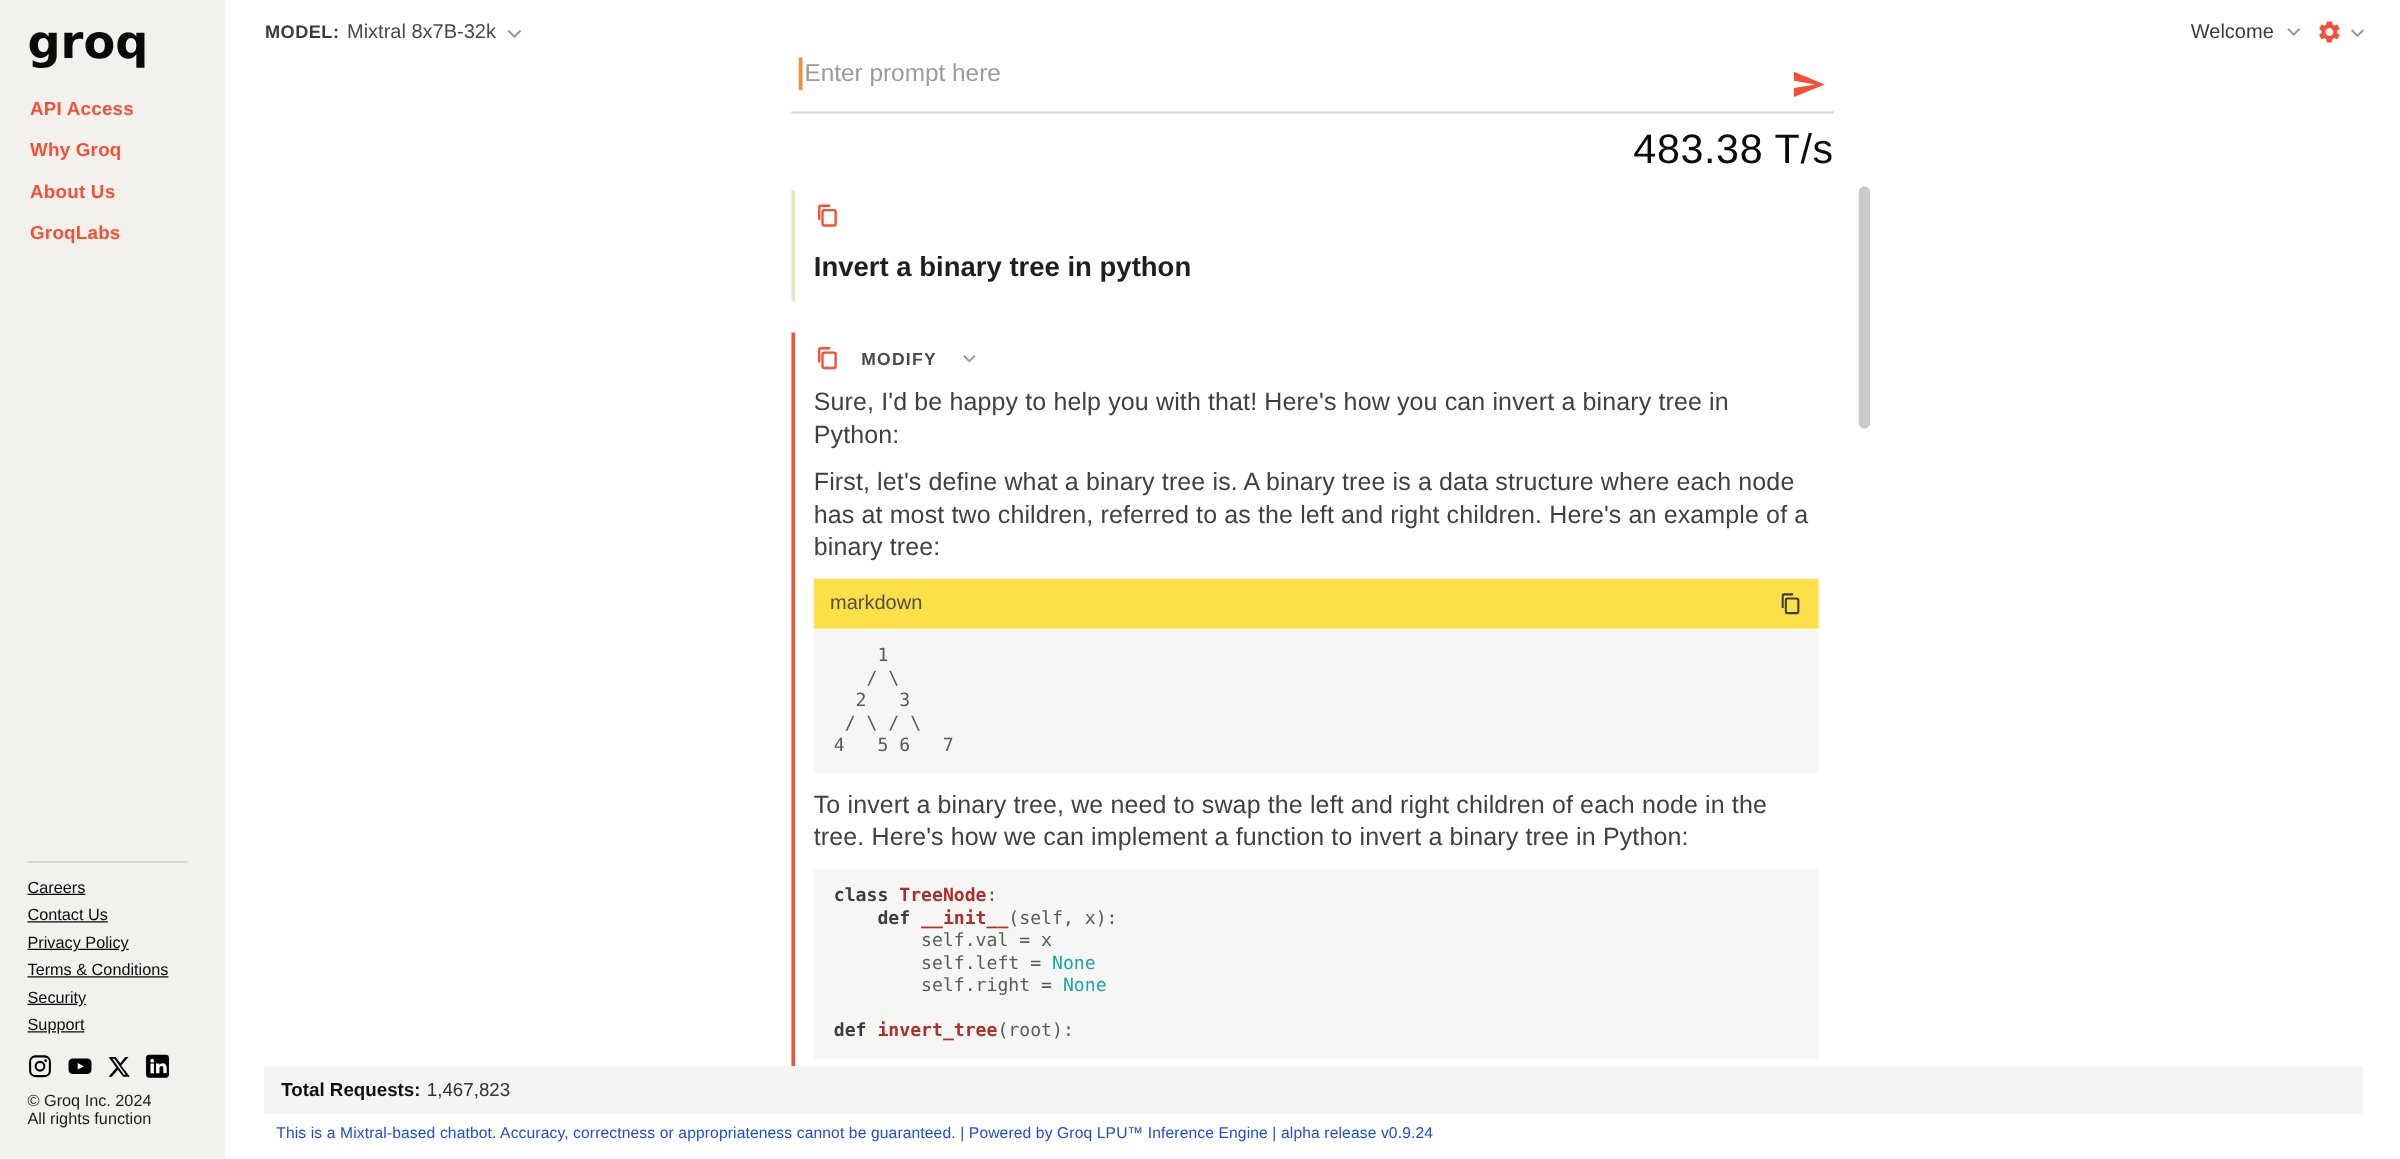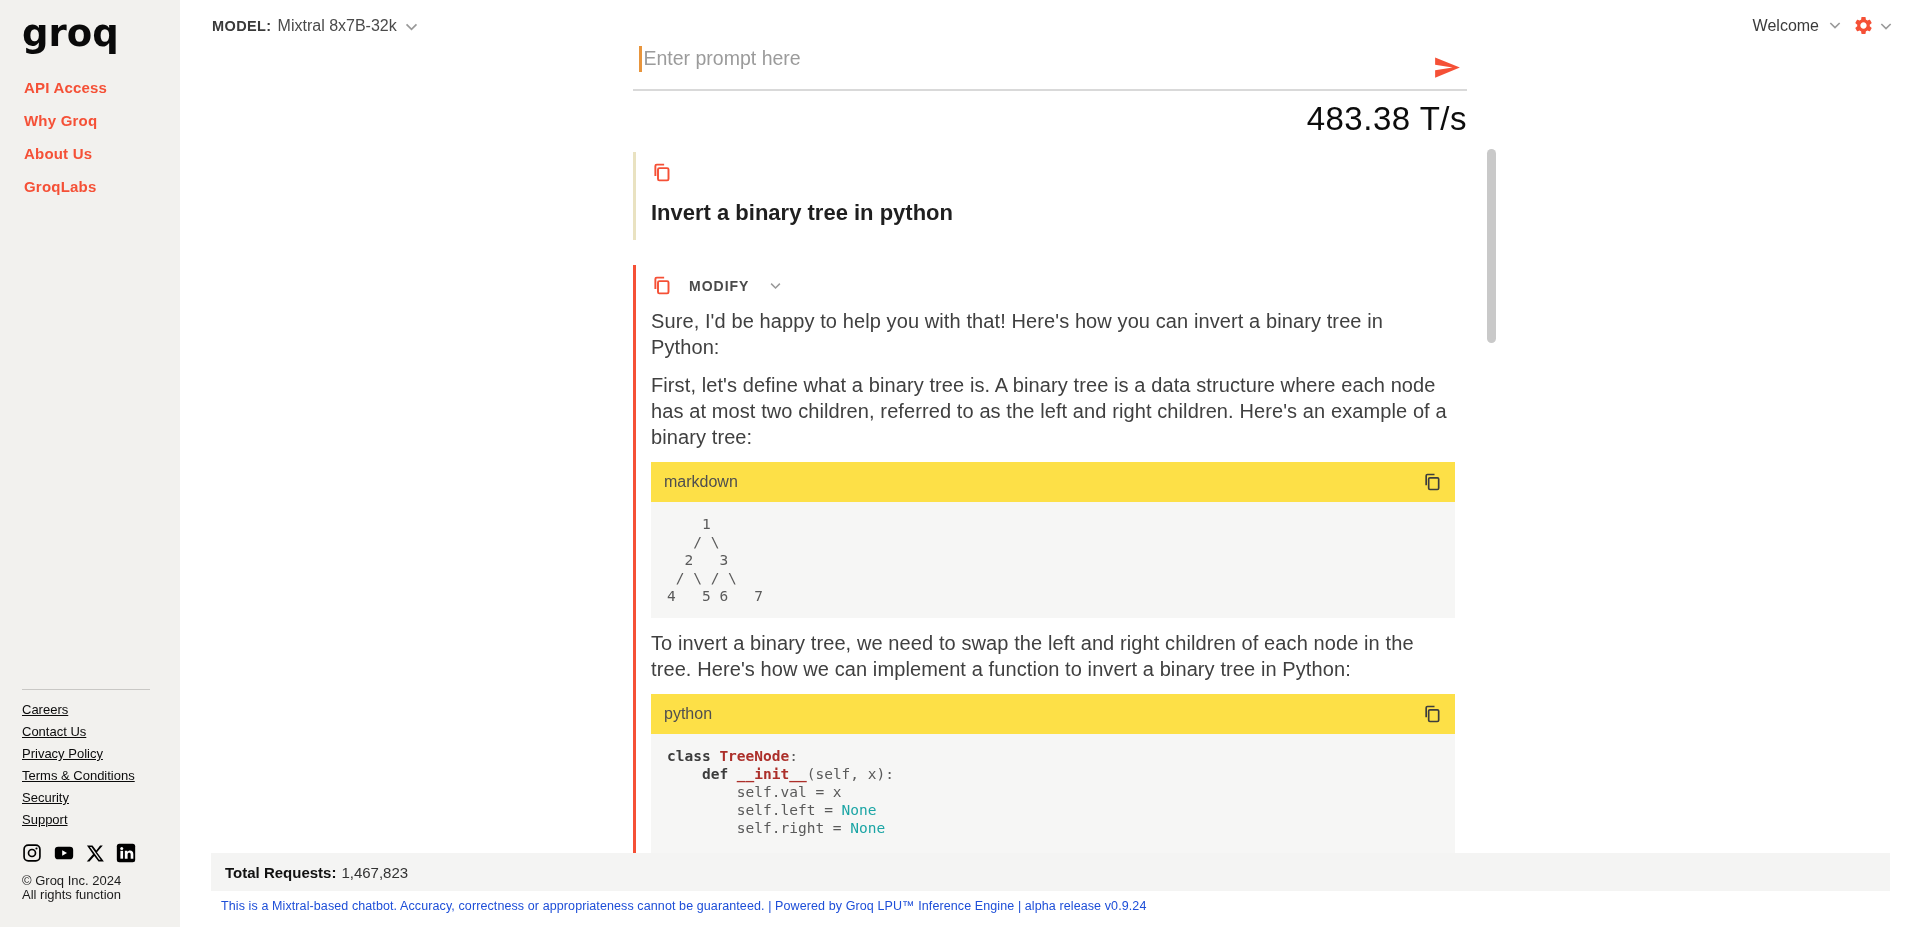--- a/index.html
+++ b/index.html
@@ -239,29 +239,20 @@
             <pre>    1
    / \
   2   3
  / \ / \
 4   5 6   7</pre>
           </div>
 
           <p>To invert a binary tree, we need to swap the left and right children of each node in the tree. Here's how we can implement a function to invert a binary tree in Python:</p>
 
           <div class="codeblock">
-            <div class="code-head">
-              <span class="code-lang">python</span>
-              <button class="copy-btn dark">
-                <svg viewBox="0 0 24 24" width="20" height="20" fill="none" stroke="currentColor" stroke-width="2">
-                  <rect x="8" y="7" width="12" height="14" rx="1.5"></rect>
-                  <path d="M5 16 L5 4.5 A1.5 1.5 0 0 1 6.5 3 L15 3"></path>
-                </svg>
-              </button>
-            </div>
             <pre id="python-code"><div><span class="tok-kw">class </span><span class="tok-name">TreeNode</span><span class="tok-p">:</span></div><div><span class="tok-p">    </span><span class="tok-kw">def </span><span class="tok-name">__init__</span><span class="tok-p">(self, x):</span></div><div><span class="tok-p">        self.val = x</span></div><div><span class="tok-p">        self.left = </span><span class="tok-const">None</span></div><div><span class="tok-p">        self.right = </span><span class="tok-const">None</span></div><div>&nbsp;</div><div><span class="tok-kw">def </span><span class="tok-name">invert_tree</span><span class="tok-p">(root):</span></div></pre>
           </div>
         </div>
 
       </div>
     </div>
 
     <div class="scroll-thumb"></div>
 
     <div class="total-bar">

